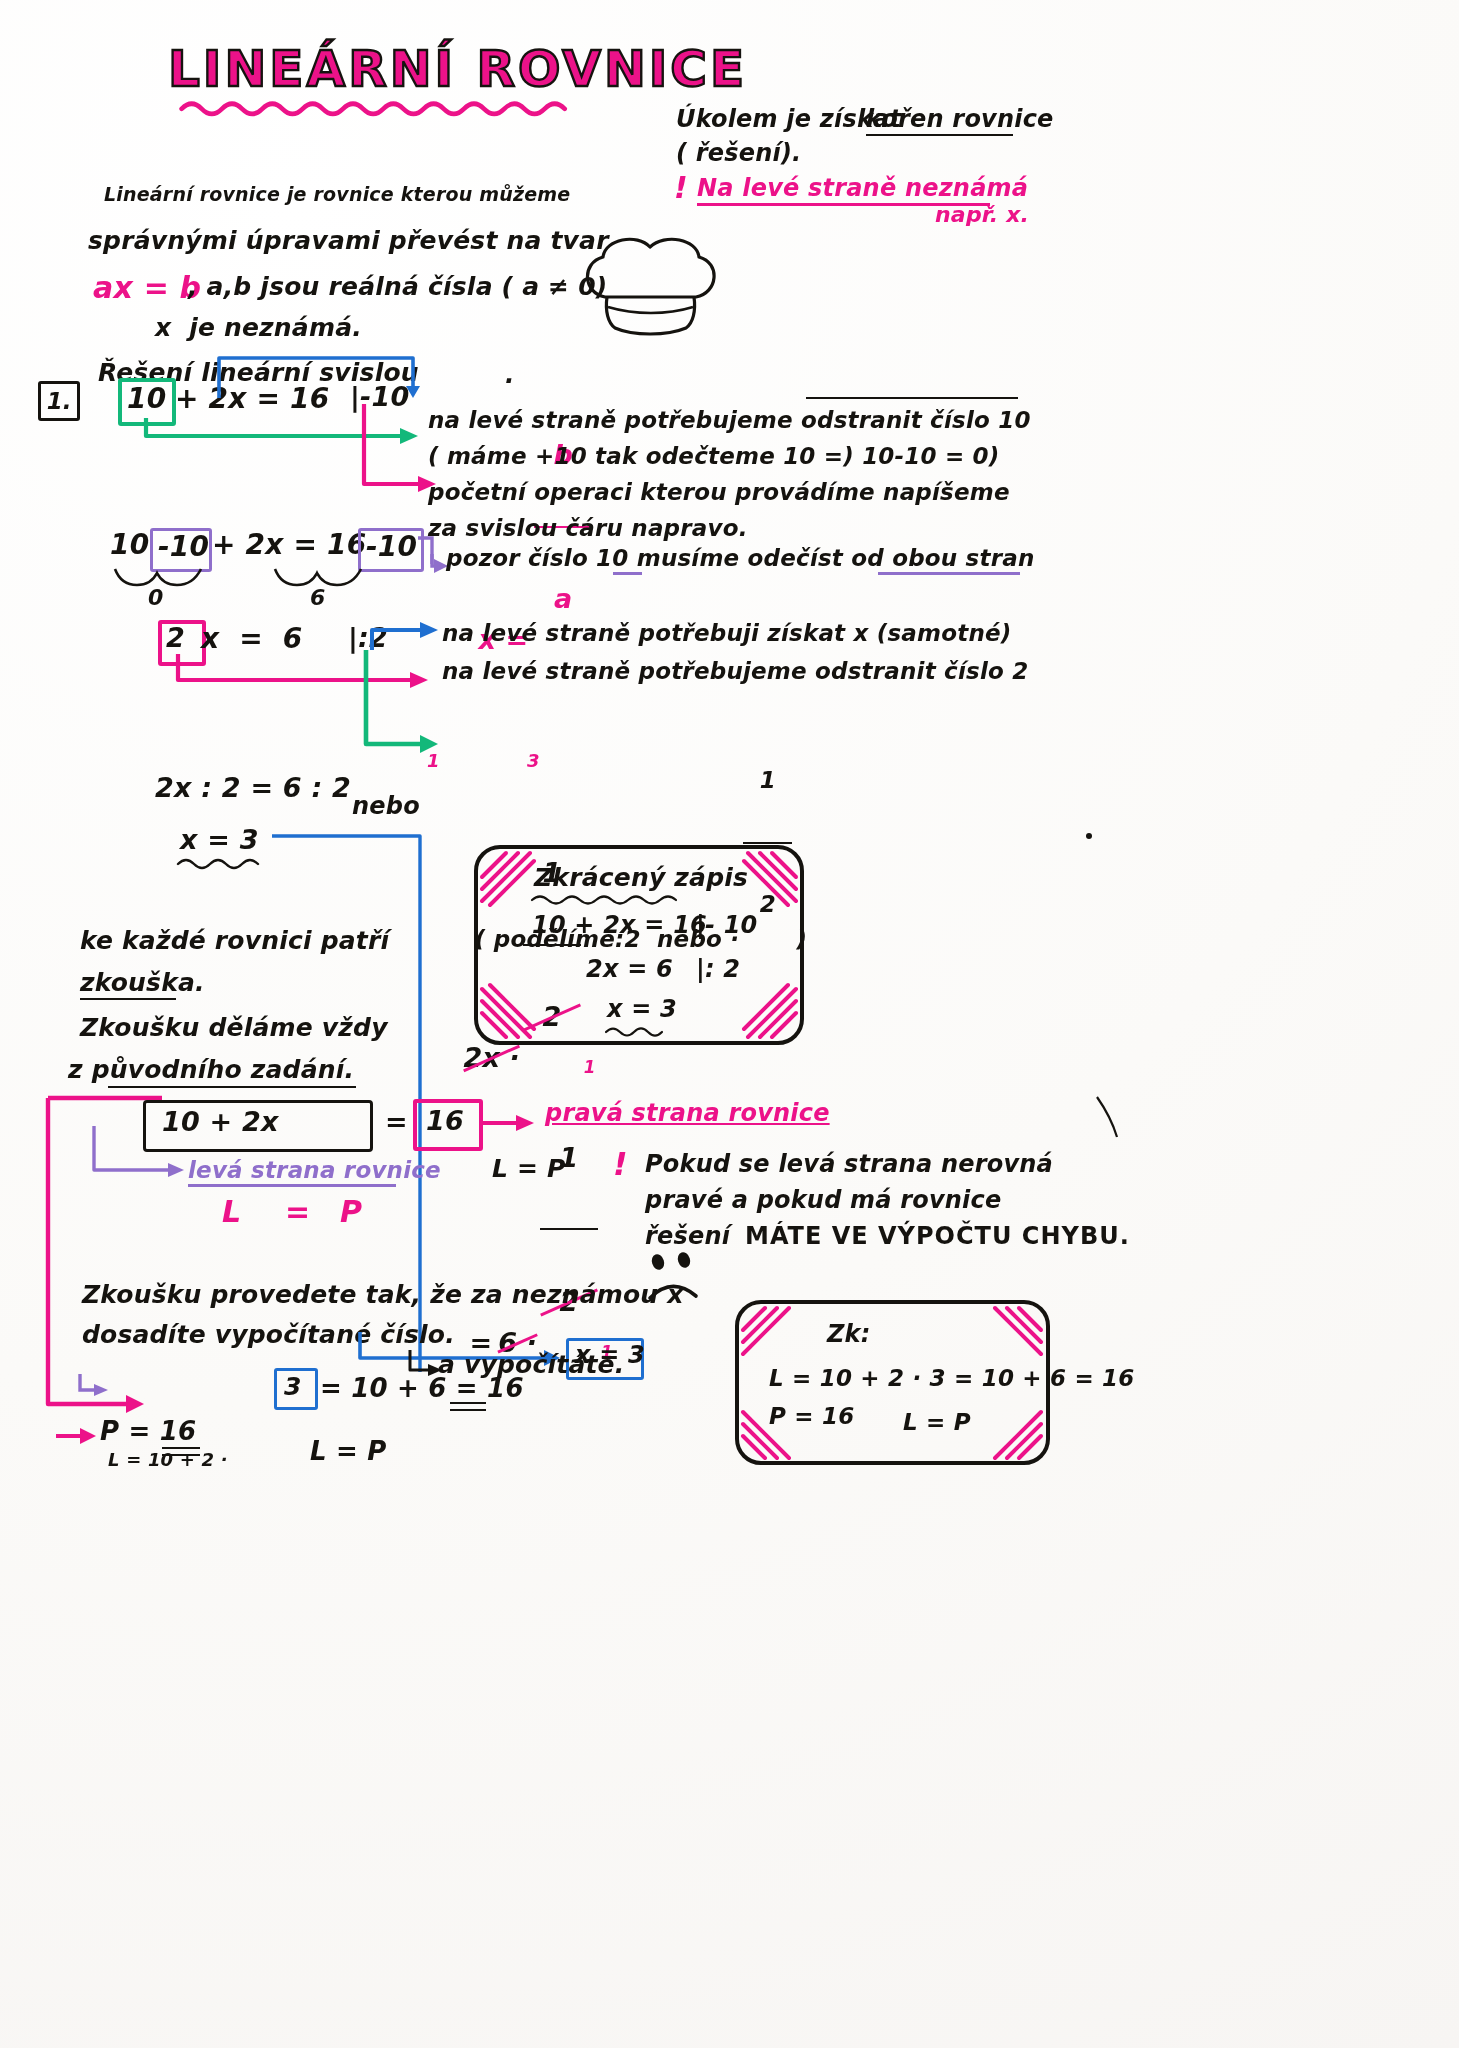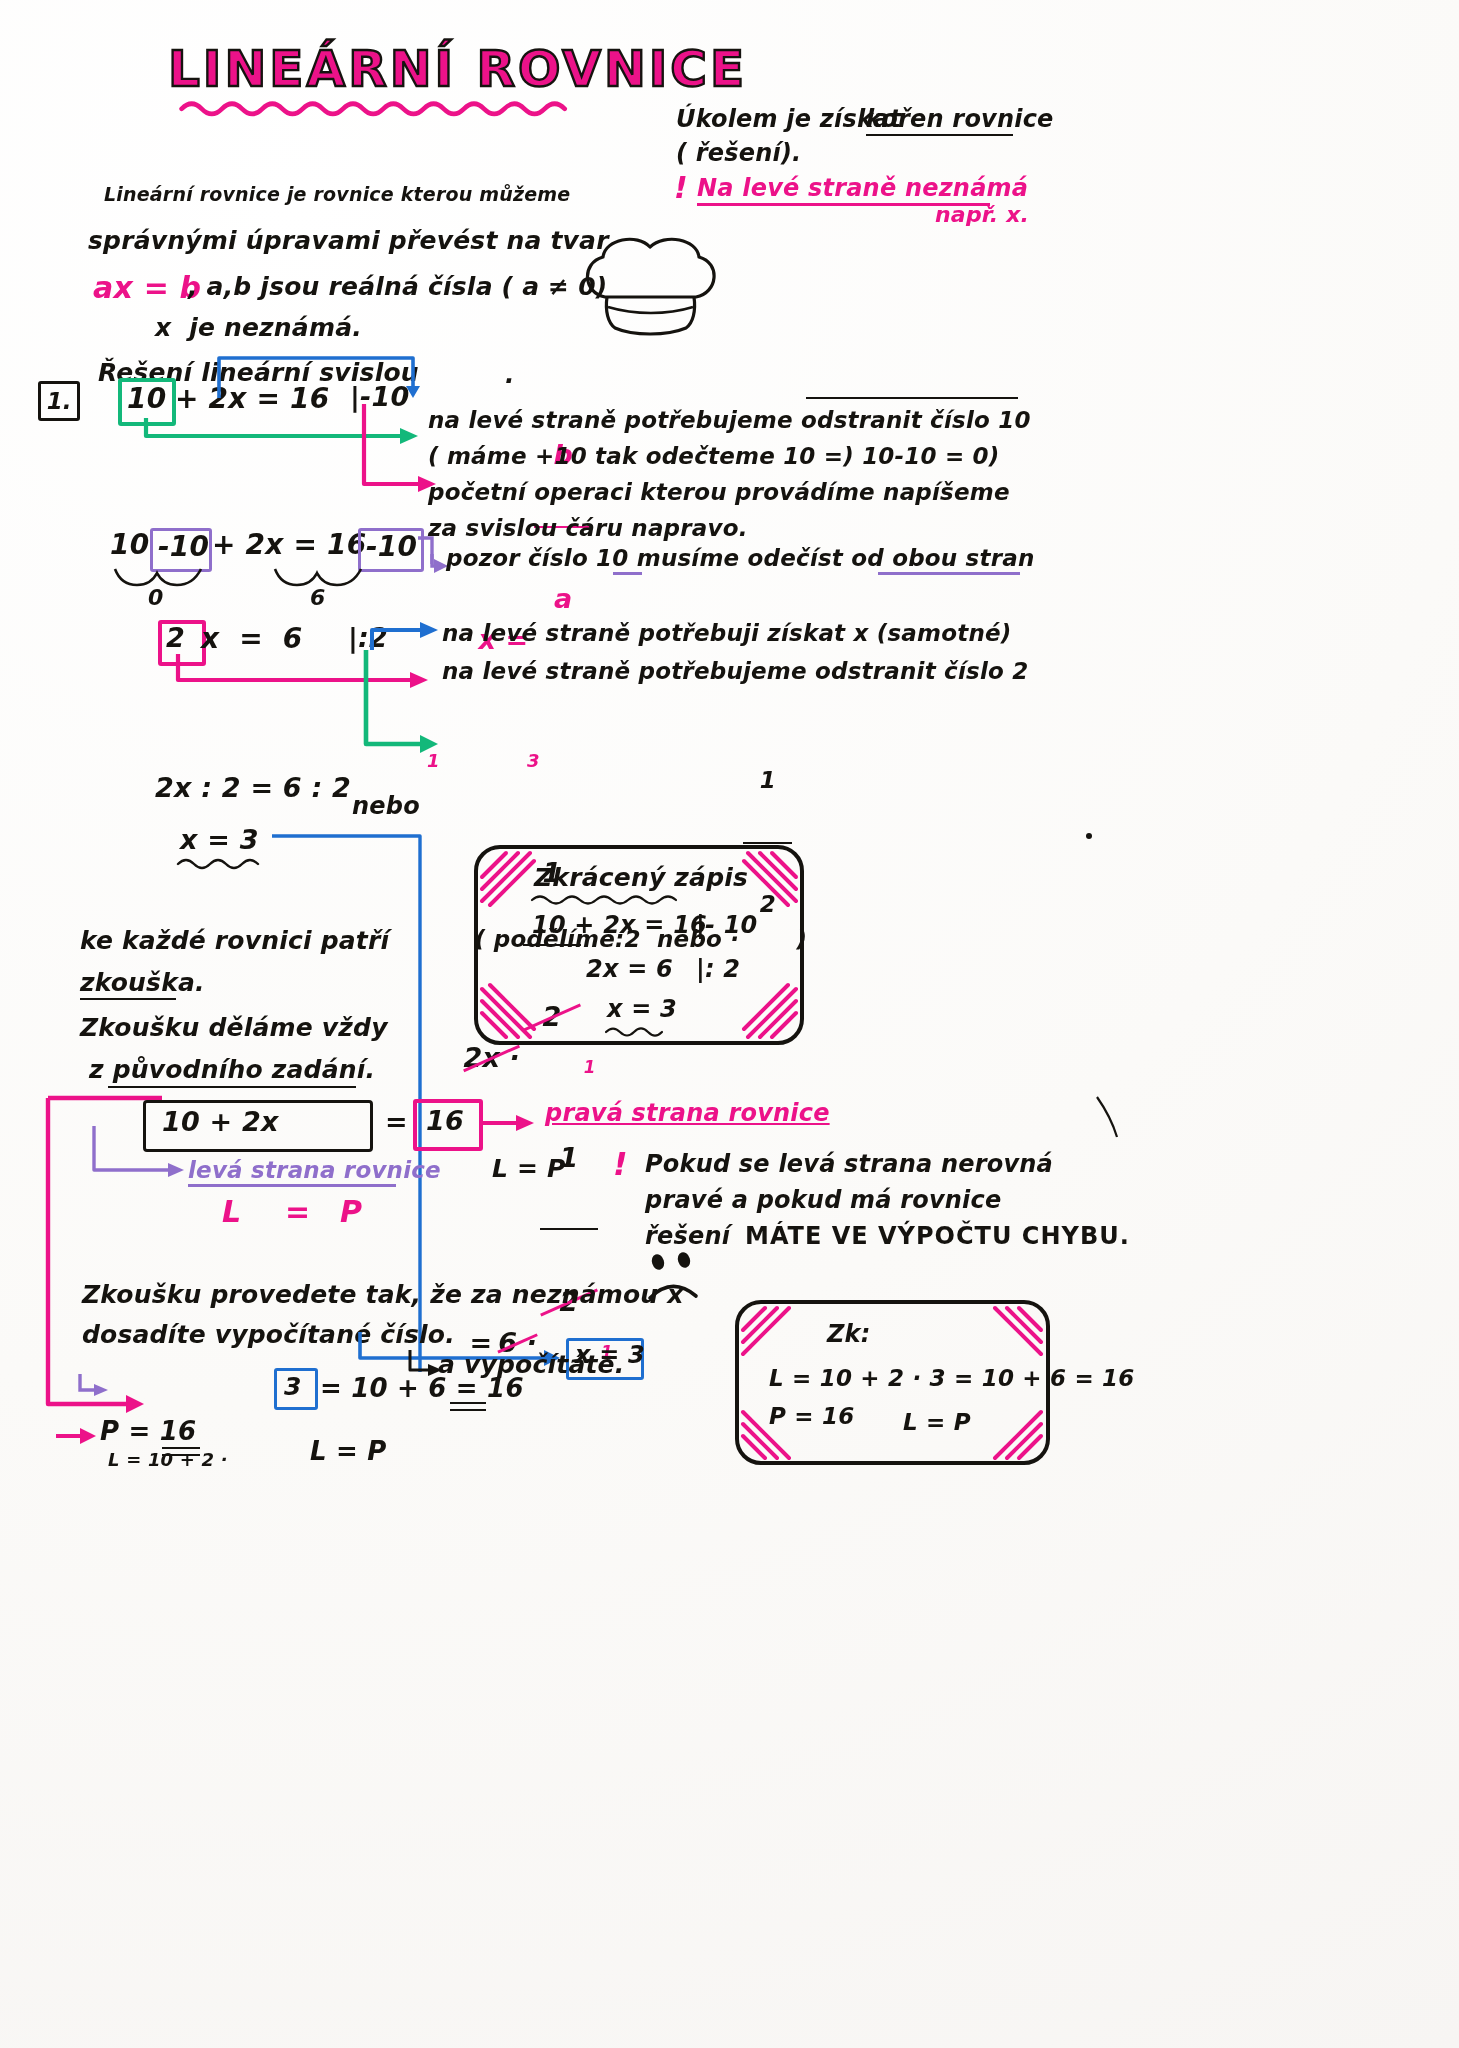--- a/index.html
+++ b/index.html
@@ -258,21 +258,21 @@
     <div class="hw blk" style="left:133px;top:152px;font-size:24px;">x = 3</div>
     <svg style="left:130px;top:180px;" width="70" height="14" viewBox="0 0 70 14">
       <path d="M2,7 q7,-7 14,0 t14,0 t14,0 t14,0" fill="none" stroke="#15130f" stroke-width="2.2" stroke-linecap="round"></path>
     </svg>
   </div>
 
   <div class="hw blk" style="left:80px;top:928px;font-size:25px;">ke každé rovnici patří</div>
   <div class="hw blk" style="left:80px;top:970px;font-size:25px;">zkouška.</div>
   <div class="rule" style="left:80px;top:998px;width:96px;"></div>
   <div class="hw blk" style="left:80px;top:1015px;font-size:25px;">Zkoušku děláme vždy</div>
-  <div class="hw blk" style="left:89px;top:1057px;font-size:25px;">z původního zadání.</div>
+  <div class="hw blk" style="left:68px;top:1057px;font-size:25px;">z původního zadání.</div>
   <div class="rule" style="left:108px;top:1086px;width:248px;"></div>
 
   <svg style="left:42px;top:1094px;" width="140" height="340" viewBox="0 0 140 340">
     <path d="M6,4 L120,4 M6,4 L6,310 L86,310" fill="none" stroke="#ec1289" stroke-width="4.4" stroke-linejoin="round"></path>
     <path d="M102,310 l-18,-9 l0,18 Z" fill="#ec1289"></path>
   </svg>
 
   <div class="boxk" style="left:143px;top:1100px;width:224px;height:46px;"></div>
   <div class="hw blk" style="left:162px;top:1108px;font-size:27px;">10 + 2x</div>
   <div class="hw blk" style="left:385px;top:1108px;font-size:27px;">=</div>

